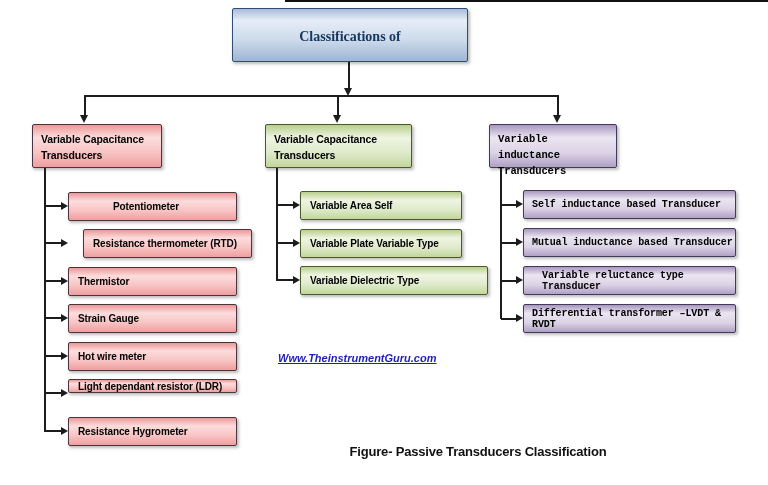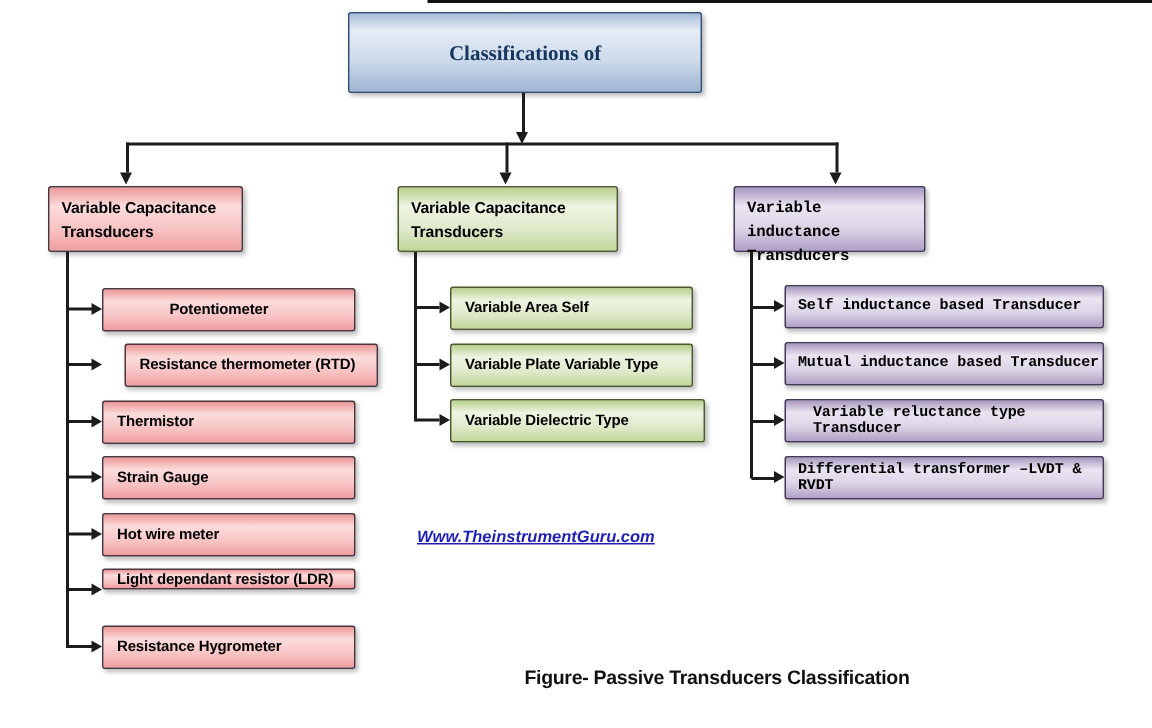--- a/index.html
+++ b/index.html
@@ -114,21 +114,21 @@
   </div>
 
   <div class="hline" style="left:277px;top:242px;width:16px;"></div>
   <div class="arr-r" style="left:293px;top:239px;"></div>
   <div class="box green node" style="left:300px;top:229px;width:162px;height:29px;">
     <span>Variable Plate Variable Type</span>
   </div>
 
   <div class="hline" style="left:277px;top:279px;width:16px;"></div>
   <div class="arr-r" style="left:293px;top:276px;"></div>
-  <div class="box green node" style="left:300px;top:266px;width:170px;height:29px;">
+  <div class="box green node" style="left:300px;top:266px;width:188px;height:29px;">
     <span>Variable Dielectric Type</span>
   </div>
 
   <div class="hline" style="left:501px;top:204px;width:15px;"></div>
   <div class="arr-r" style="left:516px;top:200px;"></div>
   <div class="box purple node" style="left:523px;top:190px;width:213px;height:29px;padding-left:8px;">
     <span>Self inductance based Transducer</span>
   </div>
 
   <div class="hline" style="left:501px;top:242px;width:15px;"></div>

